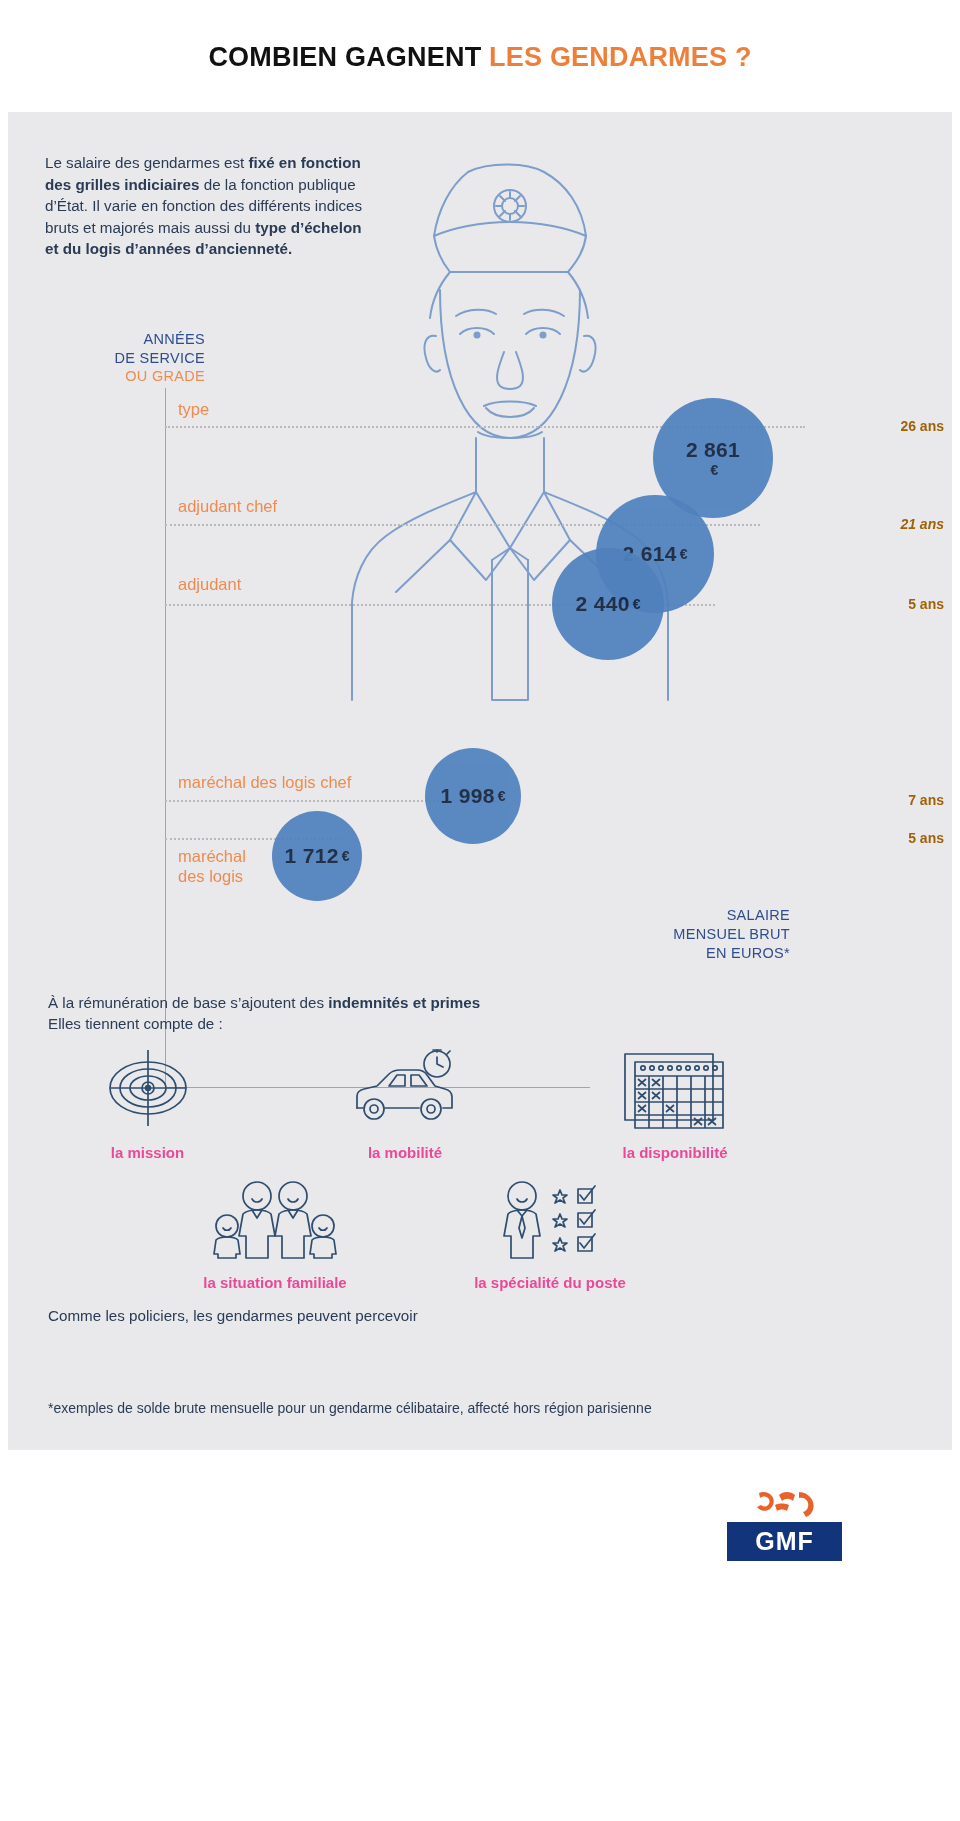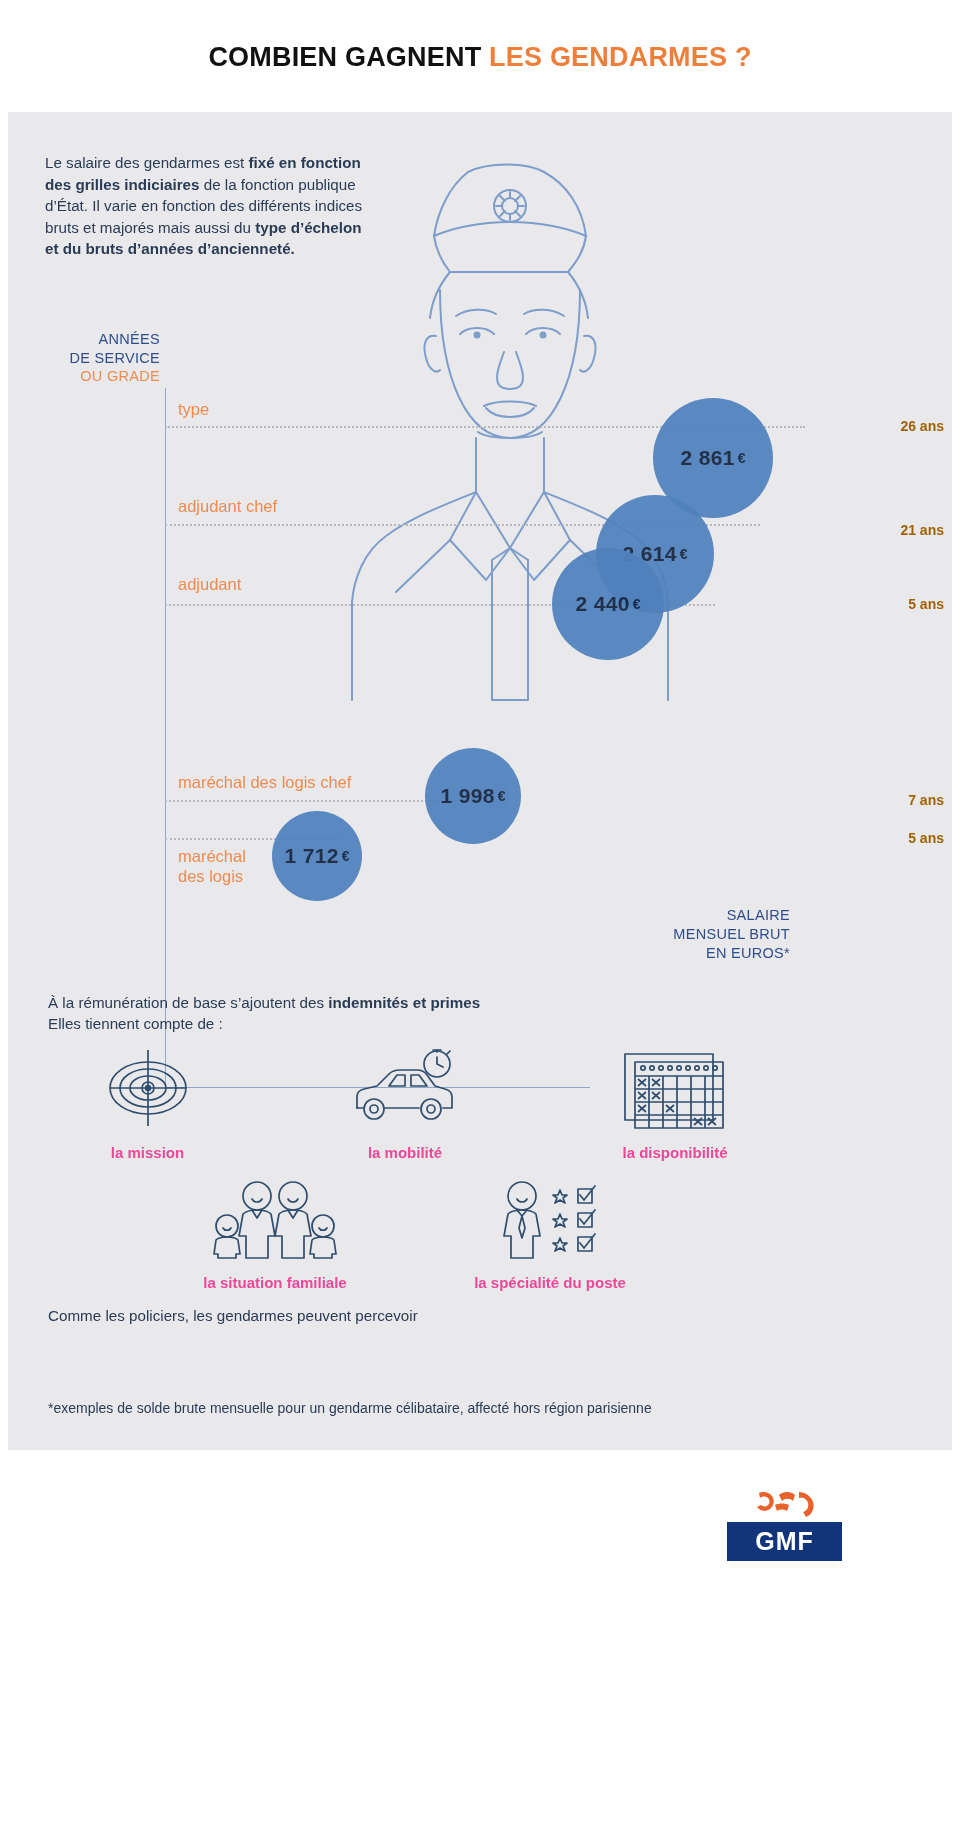--- a/index.html
+++ b/index.html
@@ -38,21 +38,21 @@
     position:absolute;left:45px;top:152px;width:370px;
     font-size:15.2px;line-height:21.5px;color:#2a3b55;
   }
   .intro b{font-weight:bold;}
 
   
   .axis-caption{
     position:absolute;left:0px;top:330px;width:160px;
     text-align:right;
     font-size:14.5px;line-height:18.5px;letter-spacing:.3px;
-    color:#2f4d8c;font-weight:500;
+    color:#2f4d8c;font-weight:500;padding-left:45px;
   }
   .axis-caption .orange{color:#ee8b4f;}
 
   
   .chart{
     position:absolute;left:0;top:330px;width:944px;height:770px;
   }
   .axis-y{
     position:absolute;left:165px;top:58px;width:1px;height:700px;
     background:#8fa8ca;
@@ -146,21 +146,21 @@
     </div>
   </div>
 
   <div class="panel"></div>
 
   <div class="intro">
     <span>Le salaire des gendarmes est </span><b>fixé en fonction</b><br>
     <b>des grilles indiciaires</b><span> de la fonction publique</span><br>
     <span>d’État. Il varie en fonction des différents indices</span><br>
     <span>bruts et majorés mais aussi du </span><b>type d’échelon</b><br>
-    <b>et du bruts d’années d’ancienneté.</b>
+    <b>et du logis d’années d’ancienneté.</b>
   </div>
 
   <div class="axis-caption">
     <div>ANNÉES</div>
     <div>DE SERVICE</div>
     <div class="orange">OU GRADE</div>
   </div>
 
   <div class="chart">
 
@@ -216,35 +216,35 @@
     <div class="axis-y"></div>
     <div class="axis-x"></div>
 
     <div class="gridrow" style="top:96px;width:640px;"></div>
     <div class="gridrow" style="top:194px;width:595px;"></div>
     <div class="gridrow" style="top:274px;width:550px;"></div>
     <div class="gridrow" style="top:470px;width:330px;"></div>
     <div class="gridrow" style="top:508px;width:175px;"></div>
 
     <div class="yearlabel" style="top:88px;">26 ans</div>
-    <div class="yearlabel" style="top:192px;">21 ans</div>
+    <div class="yearlabel" style="top:186px;font-style:italic;">21 ans</div>
     <div class="yearlabel" style="top:266px;">5 ans</div>
     <div class="yearlabel" style="top:462px;">7 ans</div>
     <div class="yearlabel" style="top:500px;">5 ans</div>
 
     <div class="ranklabel" style="top:70px;">type</div>
     <div class="ranklabel" style="top:167px;">adjudant chef</div>
     <div class="ranklabel" style="top:245px;">adjudant</div>
     <div class="ranklabel" style="top:443px;">maréchal des logis chef</div>
     <div class="ranklabel two-line" style="top:516px;">
       <div>maréchal</div>
       <div>des logis</div>
     </div>
 
-    <div class="bubble" style="left:653px;top:68px;width:120px;height:120px;">
+    <div class="bubble" style="left:653px;top:68px;width:120px;height:120px;flex-direction:column;">
       <span class="amt">2 861</span>
       <span class="cur">€</span>
     </div>
 
     <div class="bubble" style="left:596px;top:165px;width:118px;height:118px;">
       <span class="amt">2 614</span>
       <span class="cur">€</span>
     </div>
 
     <div class="bubble" style="left:552px;top:218px;width:112px;height:112px;">

